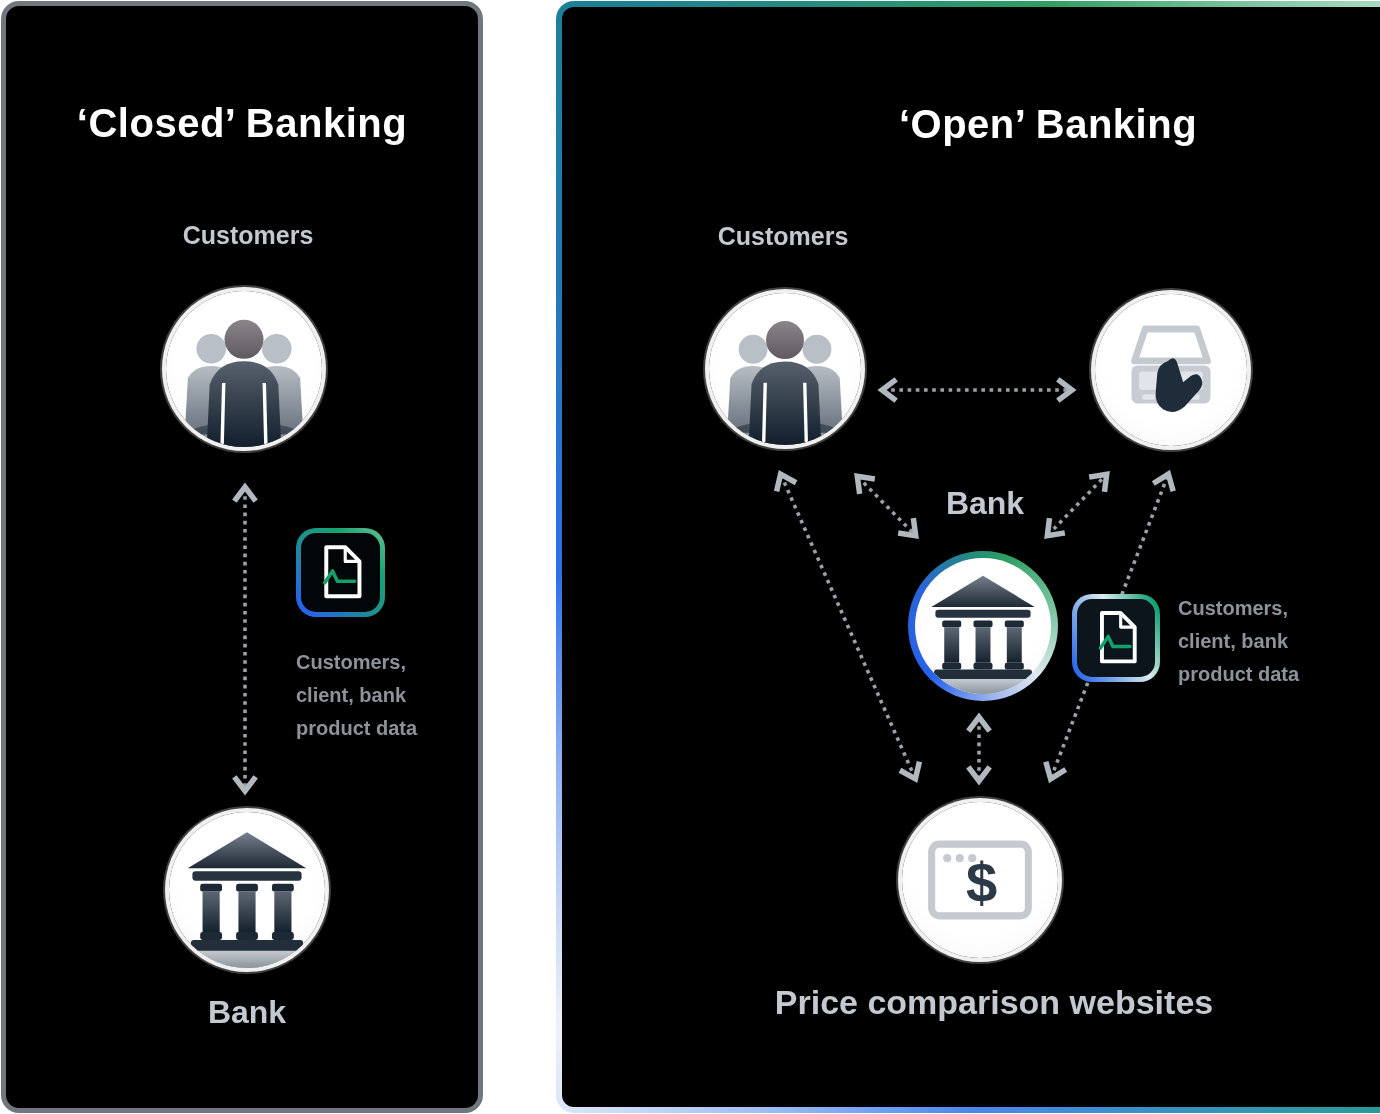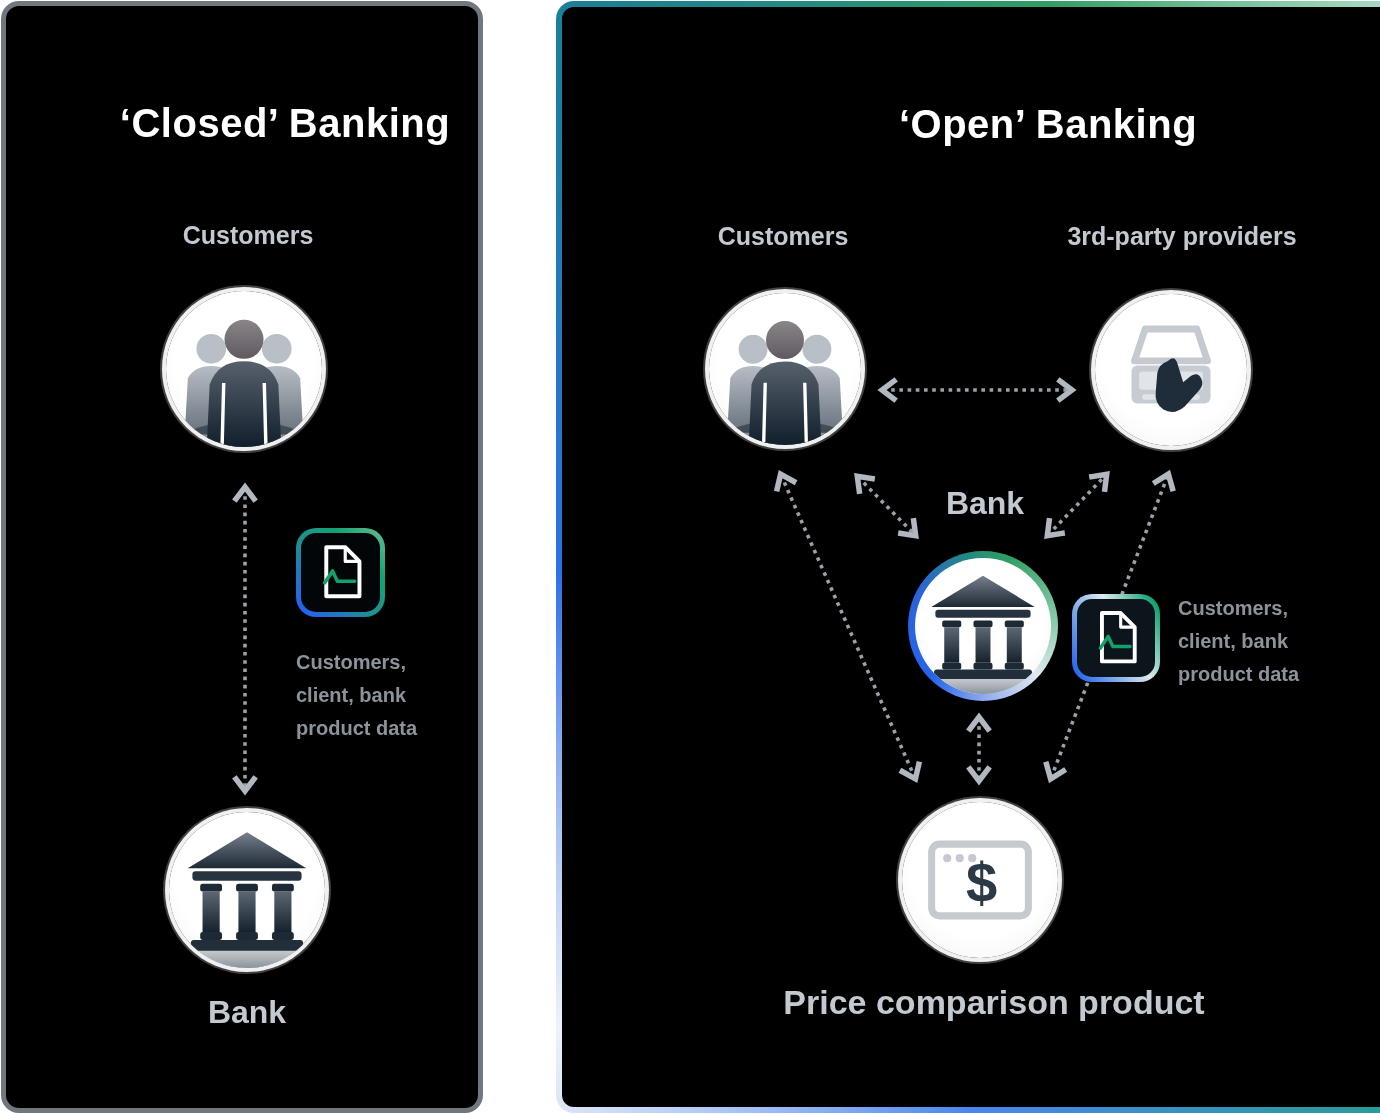--- a/index.html
+++ b/index.html
@@ -67,21 +67,21 @@
     position:absolute;color:#8c939a;font-size:20px;font-weight:bold;
     line-height:33px;white-space:pre-line;
   }
   .arrows{position:absolute;left:0;top:0;pointer-events:none;}
 </style>
 </head>
 <body>
 
 <section class="panel panel-closed">
 
-  <h1 class="title" style="top:68px;padding-left:43px;">‘Closed’ Banking</h1>
+  <h1 class="title" style="top:68px;">‘Closed’ Banking</h1>
 
   <div class="node-label" style="left:242px;top:215px;">Customers</div>
 
   <div class="circle" style="left:160px;top:285px;width:156px;height:156px;">
     <svg viewBox="0 0 100 100">
       <defs>
         <linearGradient id="cSide" x1="0" y1="0" x2="0" y2="1">
           <stop offset="0" stop-color="#b7bdc4"></stop>
             <stop offset="1" stop-color="#67717d"></stop>
         </linearGradient>
@@ -165,21 +165,20 @@
 
   <div class="node-label" style="left:241px;top:988px;font-size:32px;">Bank</div>
 </section>
 
 <section class="panel panel-open">
 
   <h1 class="title" style="top:68px;">‘Open’ Banking</h1>
 
   <div class="node-label" style="left:221px;top:215px;">Customers</div>
 
-  <div class="node-label" style="left:620px;top:215px;">3rd-party providers</div>
 
   <svg class="arrows" width="843" height="1112" viewBox="0 0 843 1112">
     <defs>
       <marker id="chevR" markerUnits="userSpaceOnUse" markerWidth="26" markerHeight="26" refX="16" refY="13" orient="auto-start-reverse">
         <path d="M5,4 L17,13 L5,22" fill="none" stroke="#b2b8bf" stroke-width="5.5" stroke-linecap="square"></path>
       </marker>
     </defs>
     <g stroke="#99a1a9" stroke-width="3.6" stroke-dasharray="3.6 4.6">
       <line x1="321" y1="383" x2="509" y2="383" marker-start="url(#chevR)" marker-end="url(#chevR)"></line>
       <line x1="296" y1="470" x2="353" y2="528" marker-start="url(#chevR)" marker-end="url(#chevR)"></line>
@@ -257,14 +256,14 @@
   <div class="circle" style="left:340px;top:795px;width:156px;height:156px;">
     <svg viewBox="0 0 100 100">
       <rect x="19" y="27" width="62" height="46" rx="5" fill="#ffffff" stroke="#c5cad0" stroke-width="4.5"></rect>
       <circle cx="29" cy="36" r="2.6" fill="#c5cad0"></circle>
       <circle cx="37" cy="36" r="2.6" fill="#c5cad0"></circle>
       <circle cx="45" cy="36" r="2.6" fill="#c5cad0"></circle>
       <text x="51" y="64" text-anchor="middle" font-family="Liberation Sans, sans-serif" font-size="36" font-weight="bold" fill="#2c3a47">$</text>
     </svg>
   </div>
 
-  <div class="node-label" style="left:432px;top:976px;font-size:34px;">Price comparison product</div>
+  <div class="node-label" style="left:432px;top:976px;font-size:34px;">Price comparison websites</div>
 </section>
 
 </body></html>

